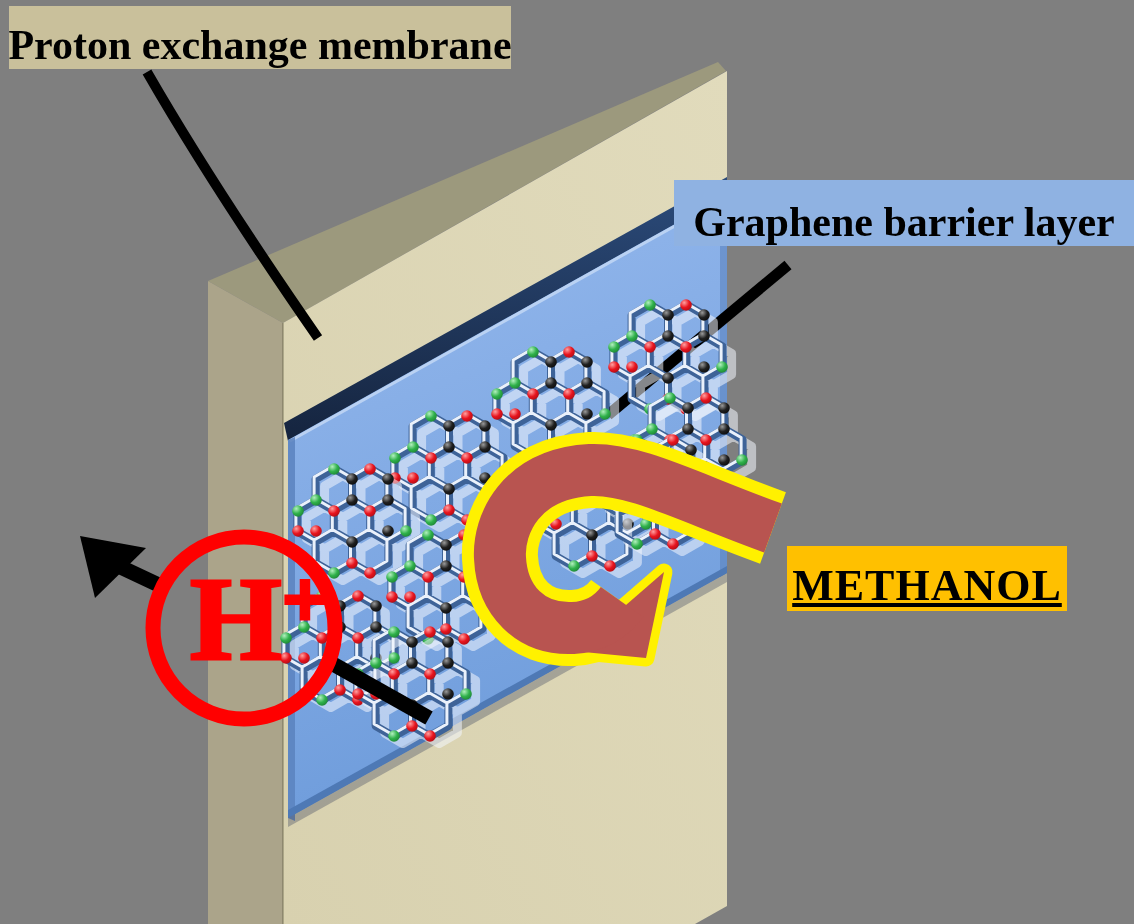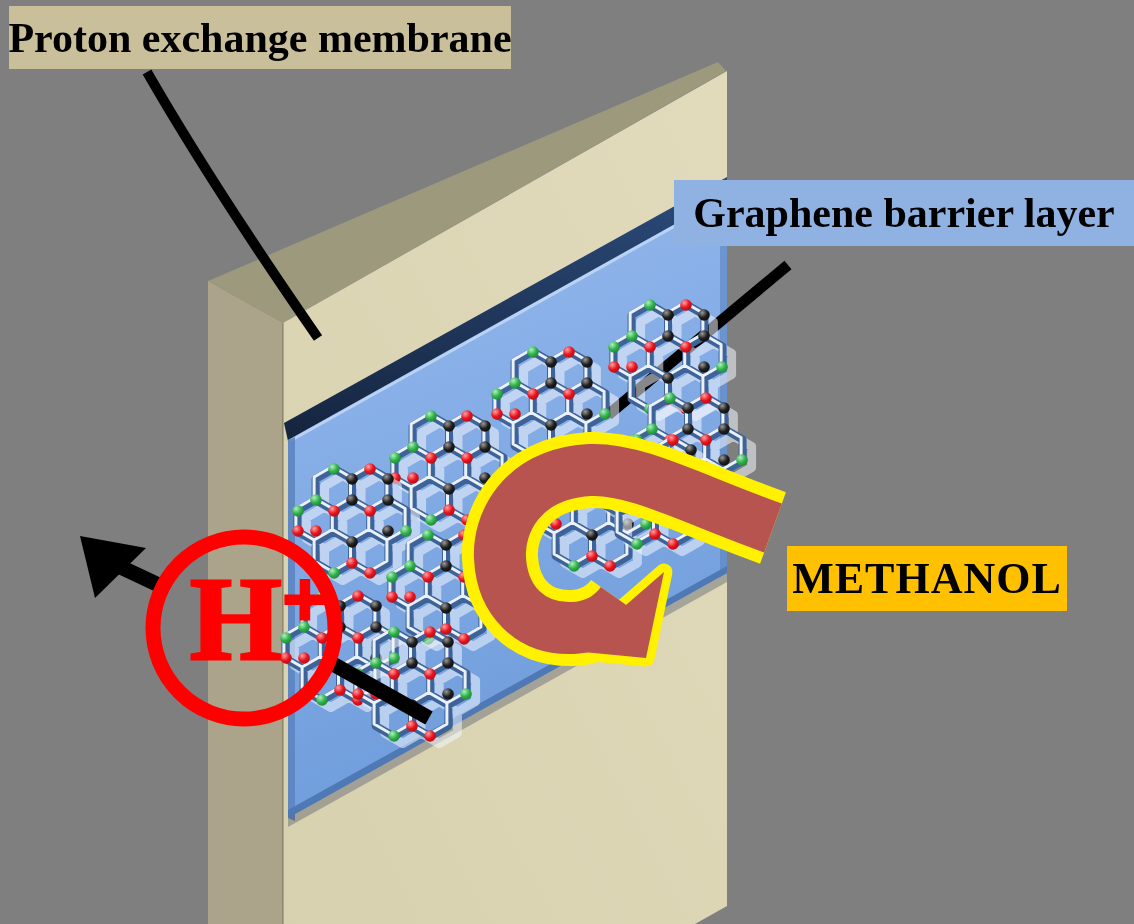--- a/index.html
+++ b/index.html
@@ -1,20 +1,20 @@
 <!DOCTYPE html>
 <html><head>
 <meta charset="utf-8">
 <style>
   html,body{margin:0;padding:0;}
   body{width:1134px;height:924px;overflow:hidden;font-family:"Liberation Serif",serif;}
   .stage{position:relative;width:1134px;height:924px;}
   .stage > svg{position:absolute;left:0;top:0;}
   .label-box{
-    position:absolute;display:flex;align-items:center;justify-content:center;
+    position:absolute;display:flex;align-items:flex-end;justify-content:center;
     font-weight:bold;color:#000;white-space:nowrap;
     font-family:"Liberation Serif",serif;
   }
   .membrane-label{left:9px;top:6px;width:502px;height:63px;font-size:42px;}
   .graphene-label{left:674px;top:180px;width:460px;height:66px;font-size:42px;}
   .methanol-label{left:787px;top:546px;width:280px;height:65px;font-size:44px;letter-spacing:1px;}
   svg text.proton-h{font-family:"Liberation Serif",serif;font-weight:bold;}
 </style>
 </head>
 <body>
@@ -126,16 +126,16 @@
     <text class="proton-h" x="236" y="659" text-anchor="middle" font-size="118" stroke-width="3" fill="#FF0000" stroke="#FF0000">H</text>
     <text class="proton-h" x="305" y="626" text-anchor="middle" font-size="78" stroke-width="5" fill="#FF0000" stroke="#FF0000">+</text>
   </svg>
 
   <div class="label-box membrane-label" style="background: rgb(201, 192, 155); color: rgb(0, 0, 0);">
     <span>Proton exchange membrane</span>
   </div>
   <div class="label-box graphene-label" style="background: rgb(143, 178, 226); color: rgb(0, 0, 0);">
     <span>Graphene barrier layer</span>
   </div>
-  <div class="label-box methanol-label" style="background: rgb(255, 192, 0); color: rgb(0, 0, 0);">
+  <div class="label-box methanol-label" style="background: rgb(255, 192, 0); color: rgb(0, 0, 0); text-decoration: underline;">
     <span>METHANOL</span>
   </div>
 </div>
 
 </body></html>

